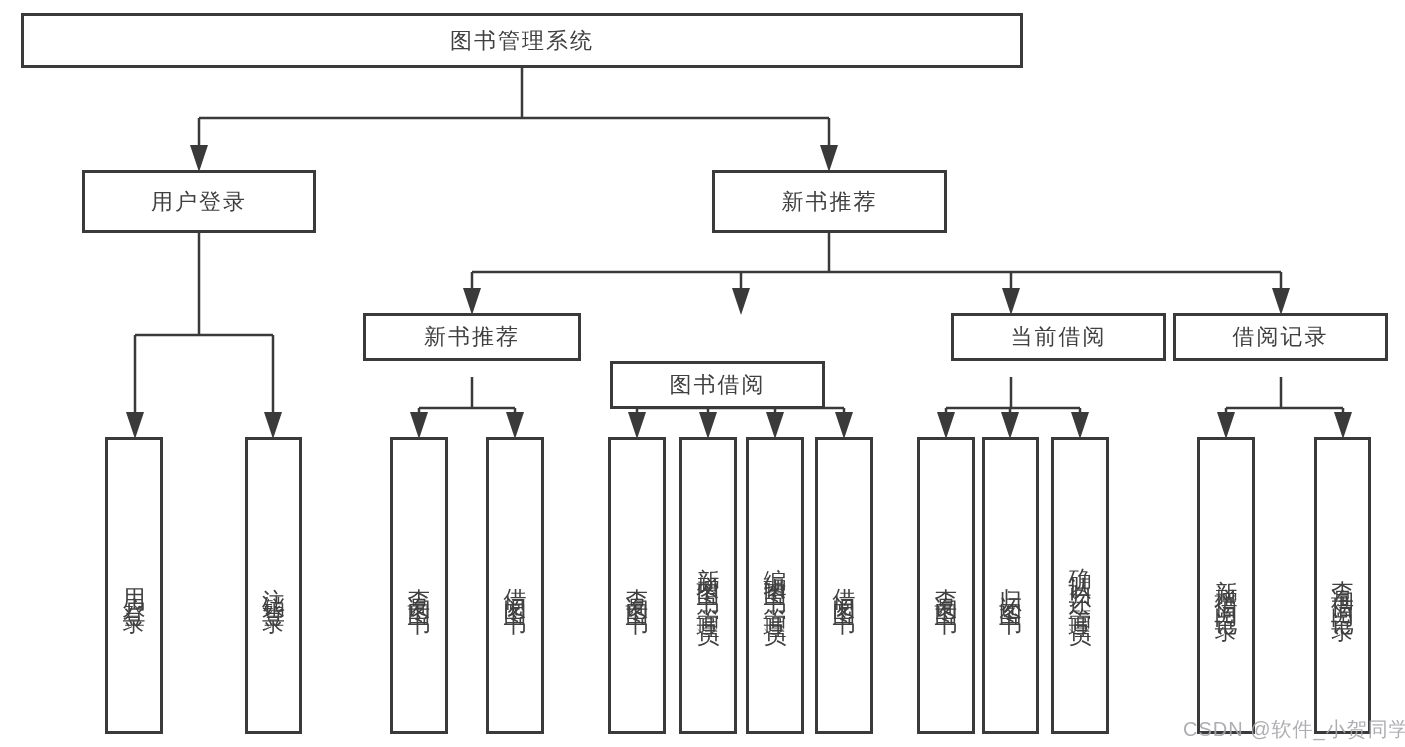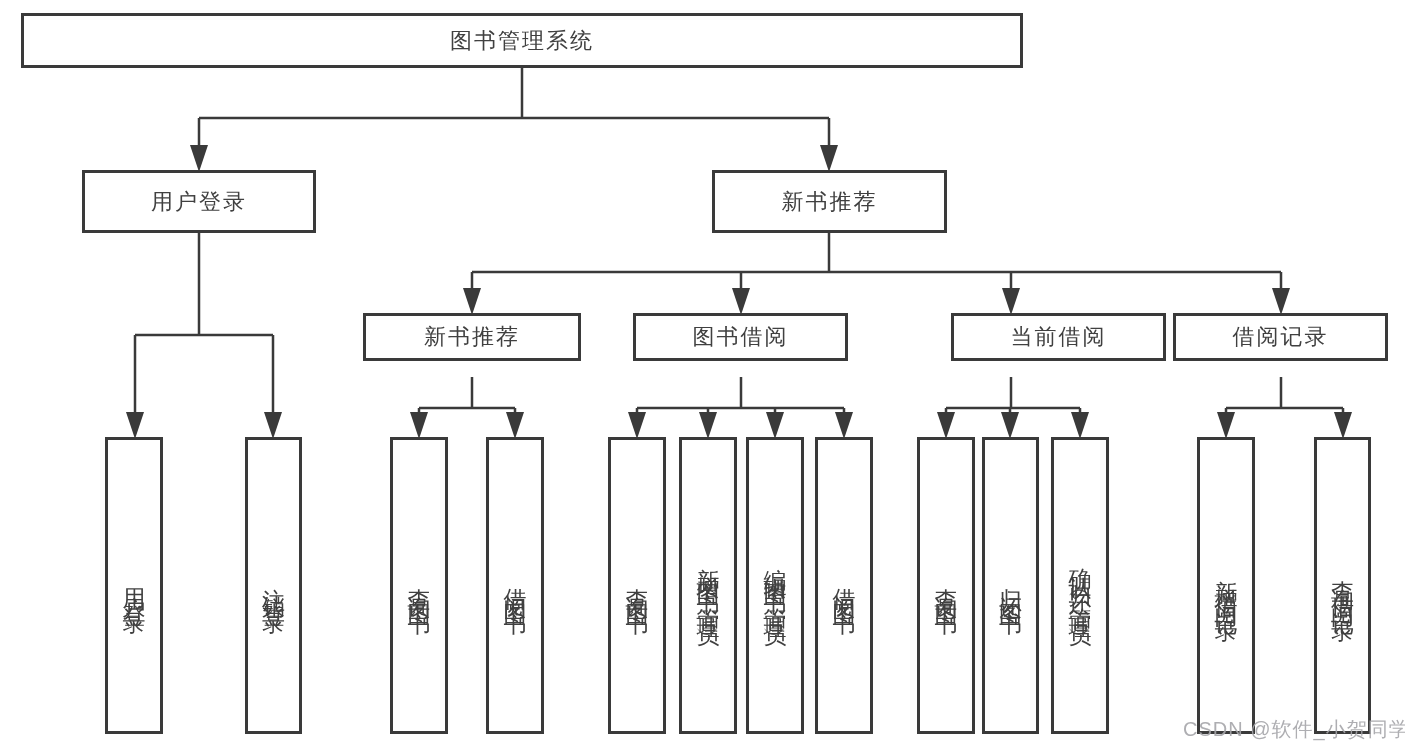--- a/index.html
+++ b/index.html
@@ -18,21 +18,21 @@
   }
   .hbox { font-size:22px; letter-spacing:2px; }
 
   #root-box   { left:21px;  top:13px;  width:1002px; height:55px; }
   .lvl2       { top:170px; height:63px; }
   #b-user     { left:82px;  width:234px; }
   #b-mgmt     { left:712px; width:235px; }
 
   .lvl3       { top:313px; height:48px; }
   #b-newbook  { left:363px;  width:218px; }
-  #b-bborrow  { left:633px;  width:215px; }
+  #b-bborrow  { left:610px;  width:215px;margin-top:48px; }
   #b-current  { left:903px;  width:215px;margin-left:48px; }
   #b-record   { left:1173px; width:215px; }
 
   .leaf {
     top:437px; height:297px; width:58px;
     writing-mode:vertical-rl; text-orientation:mixed;
     font-size:23px; letter-spacing:8px; line-height:1;
   }
   #l1  { left:105px; }
   #l2  { left:245px; width:57px; }

